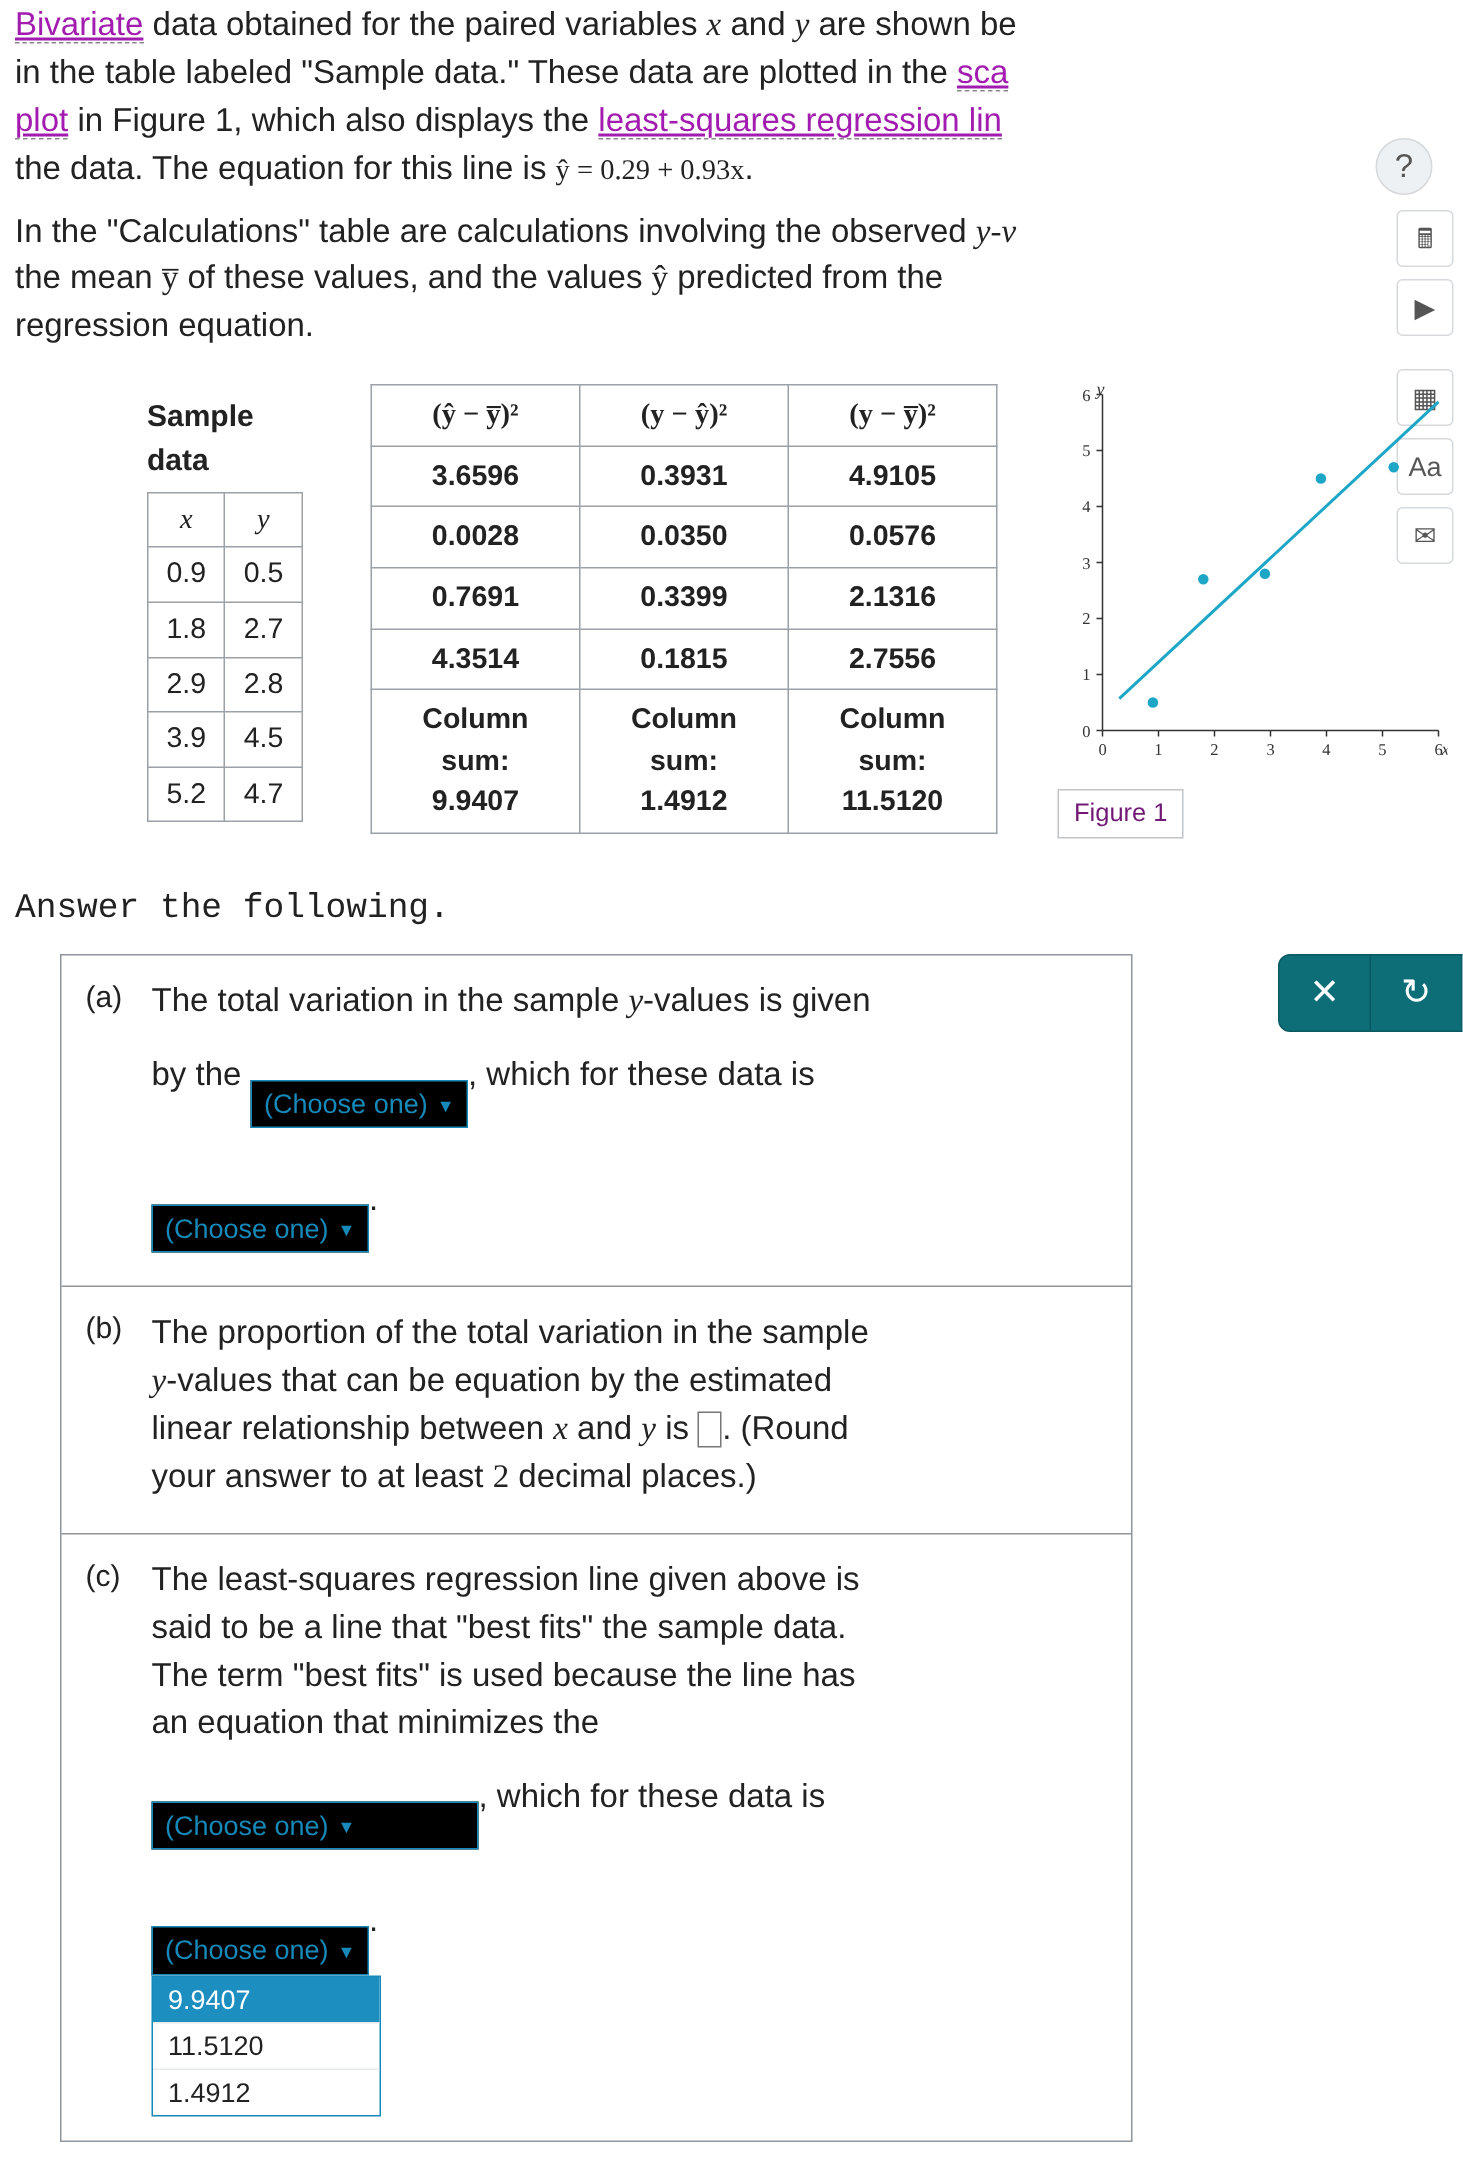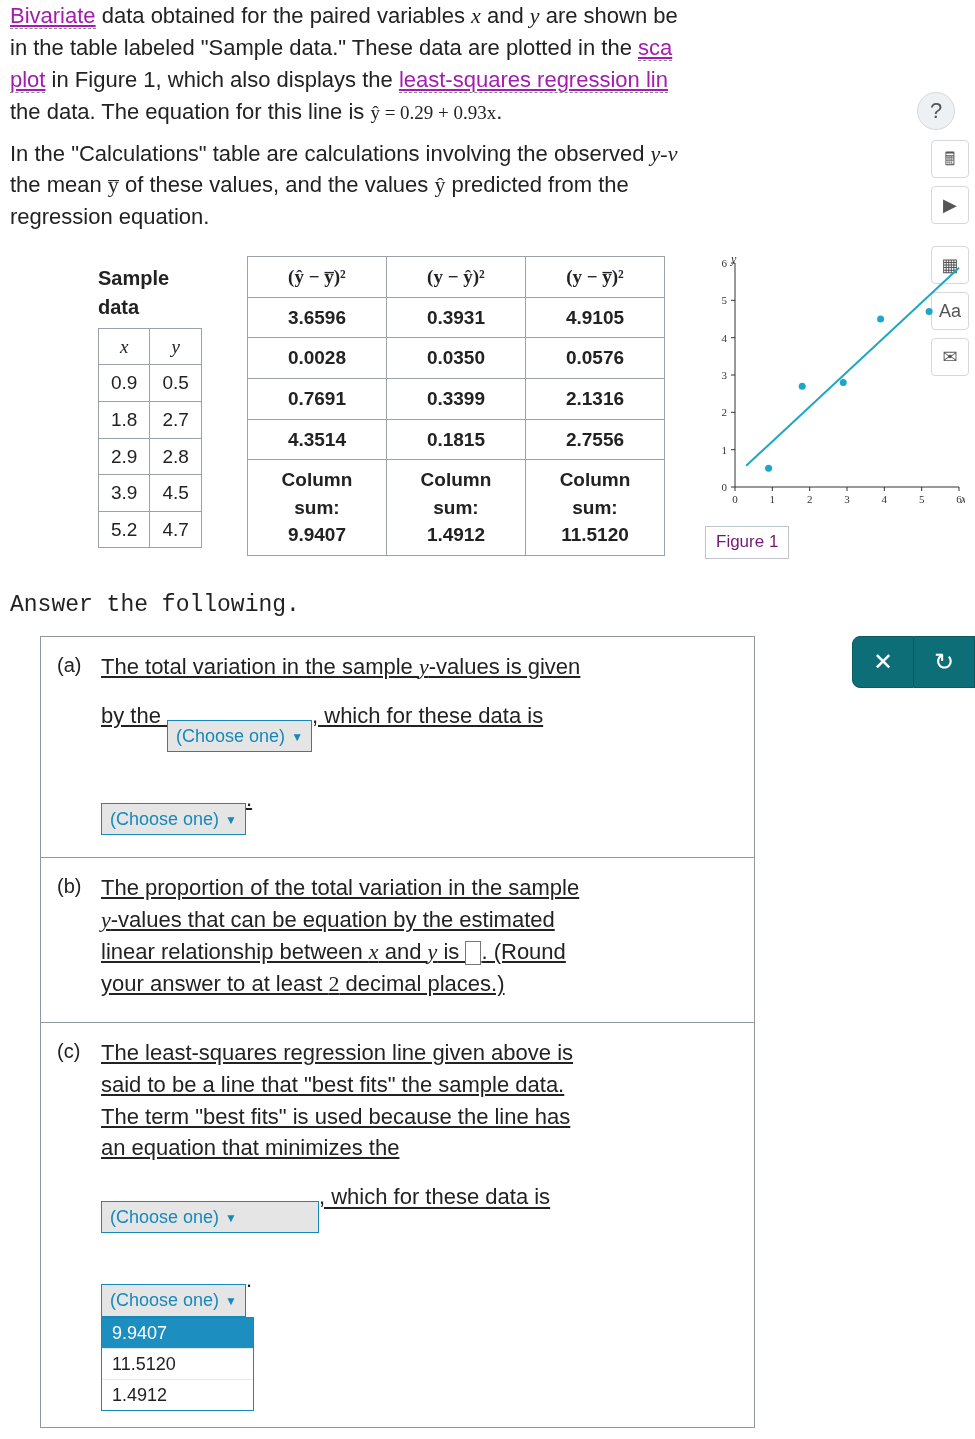--- a/index.html
+++ b/index.html
@@ -53,25 +53,25 @@
 svg.chart { width:260px; height:260px; }
 .fig-label {
   display:inline-block; border:1px solid #bfc5ca; padding:3px 10px; font-size:17px;
   margin-top:4px; color:#701a75;
 }
 .answer-hdr { font-size:23px; margin:30px 0 14px 0;font-family:Liberation Mono, monospace; }
 .qbox { border:1px solid #8f969c; margin-left:30px; margin-right:210px; }
 .qrow {  border-top:1px solid #8f969c; padding:14px 16px 22px 16px; display:flex; gap:10px;}
 .qrow:first-child { border-top:none;}
 .qlabel { width:34px; flex-shrink:0; font-size:20px;}
-.qtext {  font-size:22px;text-decoration:underline; }
+.qtext {  font-size:22px; }
 .dropdown {
   display:inline-block; border:1px solid #1689b9; color:#1689b9;
   padding:2px 8px; font-size:18px; vertical-align:middle; cursor:pointer;
-  background:#e5e5e5;
+  background:#000000;
   margin-top:37px;
 }
 .dropdown .tri::after { content:"▼"; font-size:12px; margin-left:6px; vertical-align:middle;}
 .dd-open { position:relative; display:inline-block;}
 .dd-list {
   position:absolute; left:0; top:100%; border:1px solid #1689b9; background:#fff;
   z-index:5; font-size:18px; min-width:100%;
 }
 .dd-list div { padding:2px 10px; color:#222; border-top:1px solid #e5e9ec;}
 .dd-list div:first-child { border-top:none;}

